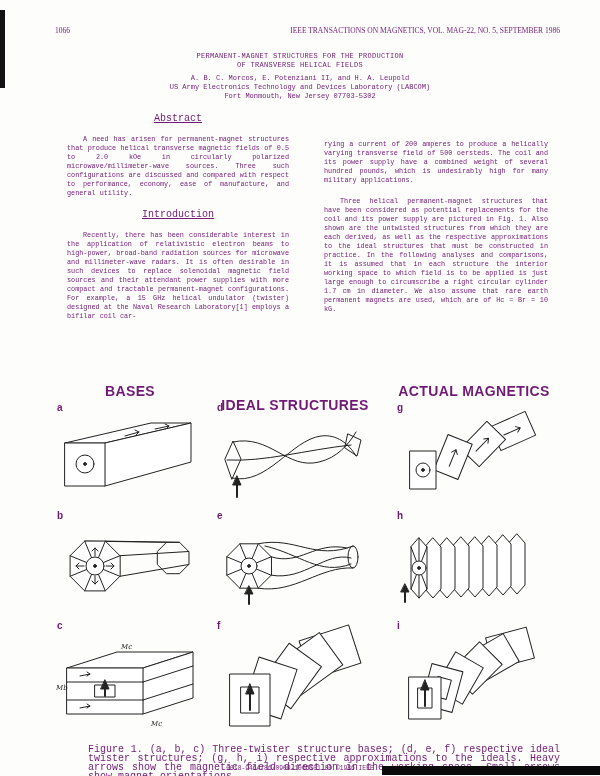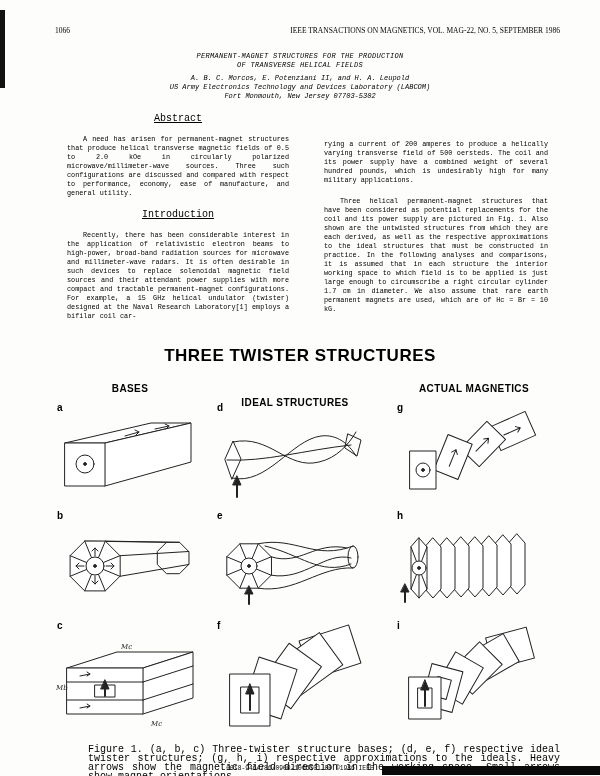--- a/index.html
+++ b/index.html
@@ -1,41 +1,41 @@
 <!DOCTYPE html>
 <html><head>
 <meta charset="utf-8">
 <style>
   html,body{margin:0;padding:0;background:#ffffff;}
   .page{position:relative;width:600px;height:776px;background:#fdfdfb;overflow:hidden;
-        font-family:"Liberation Mono","DejaVu Sans Mono",monospace;color:#000000;}
+        font-family:"Liberation Mono","DejaVu Sans Mono",monospace;color:#701a75;}
   
   .scan-left{position:absolute;left:0;top:10px;width:5px;height:78px;background:#121212;}
   .scan-bar{position:absolute;left:382px;top:766px;width:218px;height:9px;background:#0a0a0a;}
   
   .hdr{position:absolute;left:55px;top:26px;width:505px;display:flex;justify-content:space-between;
        font-family:"Liberation Serif","DejaVu Serif",serif;font-size:7.5px;}
   
-  .titleblock{position:absolute;left:0;top:52px;width:600px;text-align:center;line-height:9px;font-size:7px;font-style:italic;}
+  .titleblock{position:absolute;left:0;top:52px;width:600px;text-align:center;line-height:9px;font-size:7px;}
   .titleblock .t{letter-spacing:.3px;}
   
   .col{position:absolute;top:114px;font-size:6.8px;line-height:9px;text-align:justify;}
   .col-left{left:55px;width:246px;}
   .col-right{left:312px;width:248px;padding-top:14px;}
   .sec-head{text-align:center;text-decoration:underline;font-size:10px;margin:0 0 5px 0;}
   .sec-head.second{margin-top:11px;}
   .col p{margin:12px;}
   .p-indent{text-indent:16px;}
   .p-gap{margin-top:9px !important;}
   
   .fig-title{position:absolute;left:0;top:346px;width:600px;text-align:center;
              font-family:"Liberation Sans","DejaVu Sans",sans-serif;font-weight:bold;
              font-size:17px;letter-spacing:.5px;}
   .colhead{position:absolute;top:383px;font-family:"Liberation Sans","DejaVu Sans",sans-serif;
-           font-weight:bold;font-size:10px;letter-spacing:.4px;}
+           font-weight:bold;font-size:14px;letter-spacing:.4px;}
   .ch-bases{left:55px;width:150px;text-align:center;}
   .ch-ideal{left:210px;width:170px;text-align:center;margin-top:14px;}
   .ch-actual{left:388px;width:172px;text-align:center;}
   .fig{position:absolute;}
   .cell-label{position:absolute;left:2px;top:4px;font-family:"Liberation Sans","DejaVu Sans",sans-serif;
               font-weight:bold;font-size:10px;}
   .fig :where(path,line,polygon,rect,circle,ellipse){stroke:#222;stroke-width:1;fill:none;
               stroke-linejoin:round;stroke-linecap:round;}
   .fig text{fill:#222;stroke:none;font:italic 7px "DejaVu Serif",serif;}
   
@@ -68,21 +68,20 @@
     <p class="p-indent">A need has arisen for permanent-magnet structures that produce helical transverse magnetic fields of 0.5 to 2.0 kOe in circularly polarized microwave/millimeter-wave sources.  Three such configurations are discussed and compared with respect to performance, economy, ease of manufacture, and general utility.</p>
     <div class="sec-head second">Introduction</div>
     <p class="p-indent">Recently, there has been considerable interest in the application of relativistic electron beams to high-power, broad-band radiation sources for microwave and millimeter-wave radars.  It is often desirable in such devices to replace solenoidal magnetic field sources and their attendant power supplies with more compact and tractable permanent-magnet configurations.  For example, a 15 GHz helical undulator (twister) designed at the Naval Research Laboratory[1] employs a bifilar coil car-</p>
   </div>
 
   <div class="col col-right">
     <p>rying a current of 200 amperes to produce a helically varying transverse field of 500 oersteds.  The coil and its power supply have a combined weight of several hundred pounds, which is undesirably high for many military applications.</p>
     <p class="p-indent p-gap">Three helical permanent-magnet structures that have been considered as potential replacements for the coil and its power supply are pictured in Fig. 1.  Also shown are the untwisted structures from which they are each derived, as well as the respective approximations to the ideal structures that must be constructed in practice. In the following analyses and comparisons, it is assumed that in each structure the interior working space to which field is to be applied is just large enough to circumscribe a right circular cylinder 1.7 cm in diameter.  We also assume that rare earth permanent magnets are used, which are of Hc = Br = 10 kG.</p>
   </div>
 
-  <div class="fig-title">THREE TWISTER STRUCTURES</div>
 
   <div class="colhead ch-bases">BASES</div>
   <div class="colhead ch-ideal">IDEAL STRUCTURES</div>
   <div class="colhead ch-actual">ACTUAL MAGNETICS</div>
 
   <div class="fig" style="left:55px;top:398px;width:150px;height:106px">
     <span class="cell-label">a</span>
     <svg width="150" height="106">
       <polygon points="10,45 96,25 136,25 50,45" style="fill:#fff"></polygon>
       <polygon points="50,45 136,25 136,64 50,88" style="fill:#fff"></polygon>

